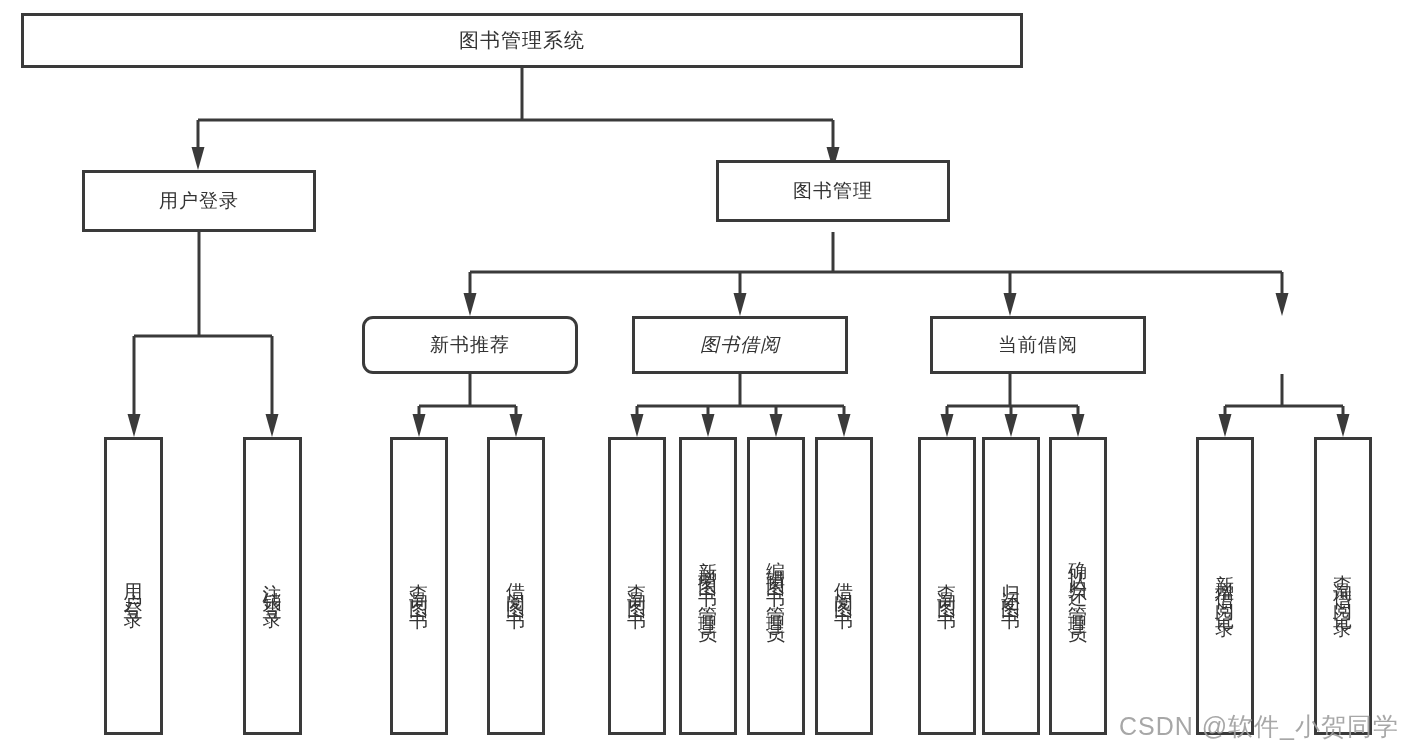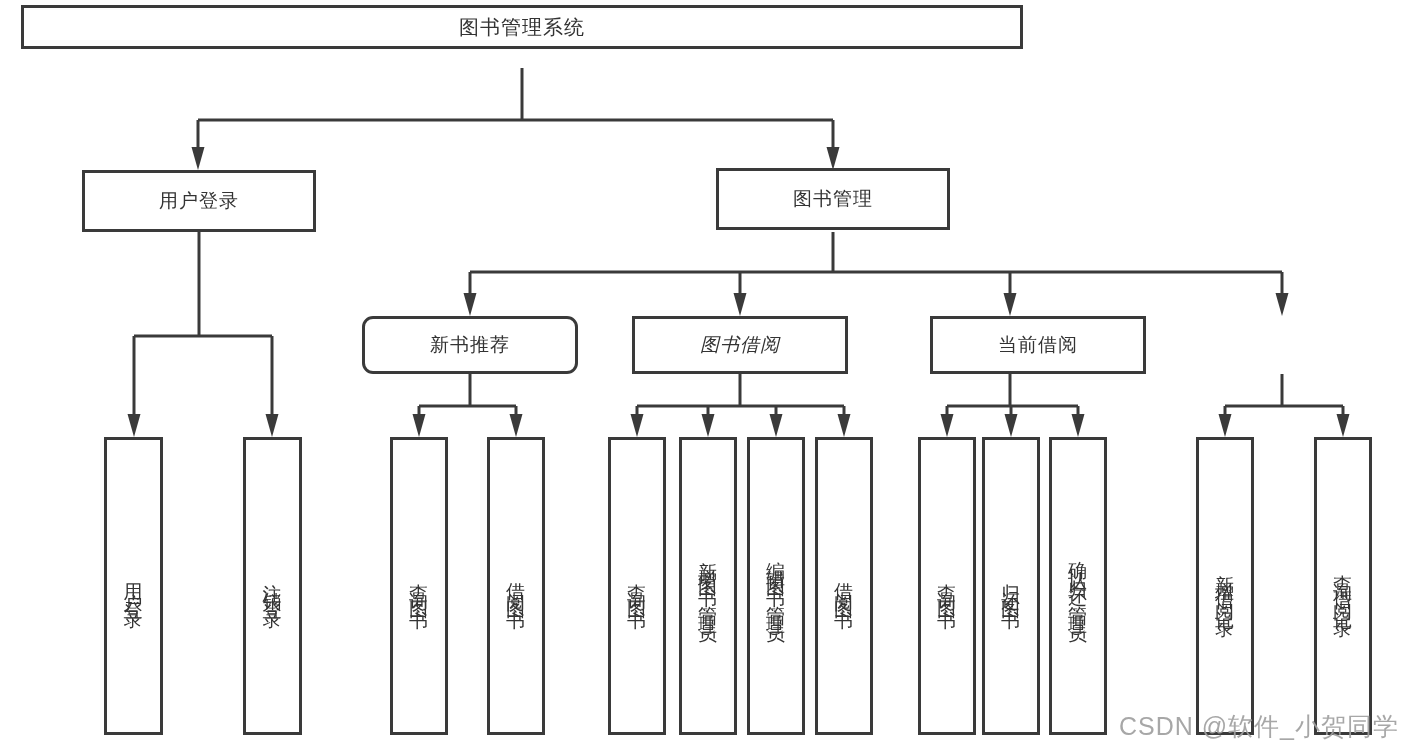--- a/index.html
+++ b/index.html
@@ -112,28 +112,28 @@
       <polygon points="769.5,414 782.5,414 776,437"></polygon>
       <polygon points="837.5,414 850.5,414 844,437"></polygon>
       <polygon points="940.5,414 953.5,414 947,437"></polygon>
       <polygon points="1004.5,414 1017.5,414 1011,437"></polygon>
       <polygon points="1071.5,414 1084.5,414 1078,437"></polygon>
       <polygon points="1218.5,414 1231.5,414 1225,437"></polygon>
       <polygon points="1336.5,414 1349.5,414 1343,437"></polygon>
     </g>
   </svg>
 
-  <div class="node h root" style="left:21px;top:5px;width:1002px;height:44px;">
+  <div class="node h root" style="left:21px;top:13px;width:1002px;height:55px;">
     <span>图书管理系统</span>
   </div>
 
   <div class="node h" style="left:82px;top:170px;width:234px;height:62px;">
     <span>用户登录</span>
   </div>
-  <div class="node h" style="left:716px;top:168px;width:234px;height:62px;">
+  <div class="node h" style="left:716px;top:160px;width:234px;height:62px;">
     <span>图书管理</span>
   </div>
 
   <div class="node h" style="left:362px;top:316px;width:216px;height:58px;border-radius:11px;">
     <span>新书推荐</span>
   </div>
   <div class="node h" style="left:632px;top:316px;width:216px;height:58px;font-style:italic;">
     <span>图书借阅</span>
   </div>
   <div class="node h" style="left:902px;top:316px;width:216px;height:58px;margin-left:28px;">

